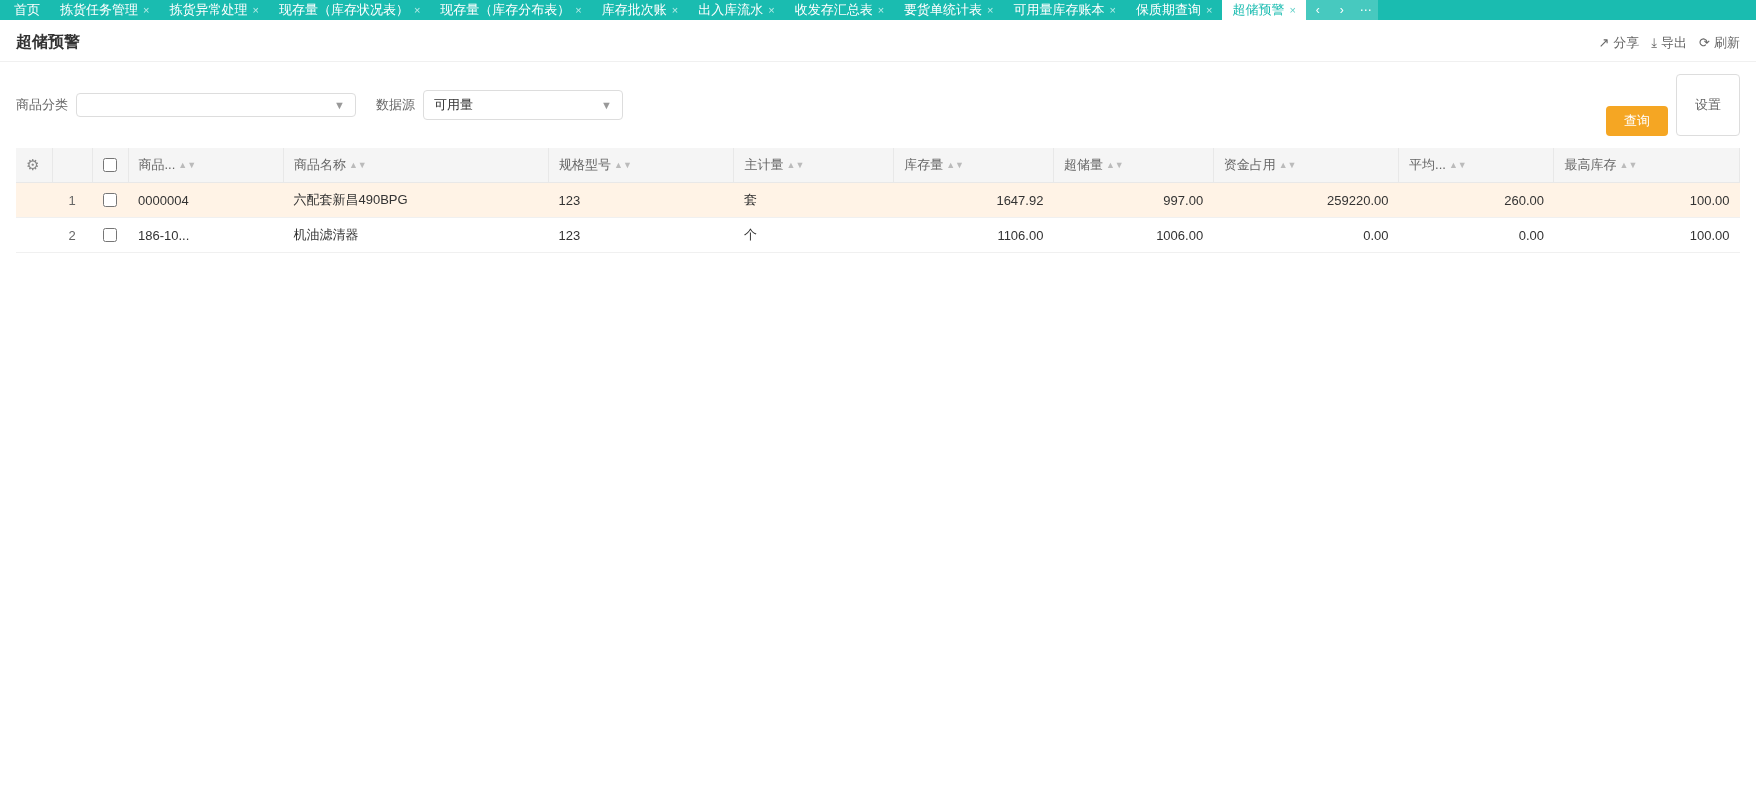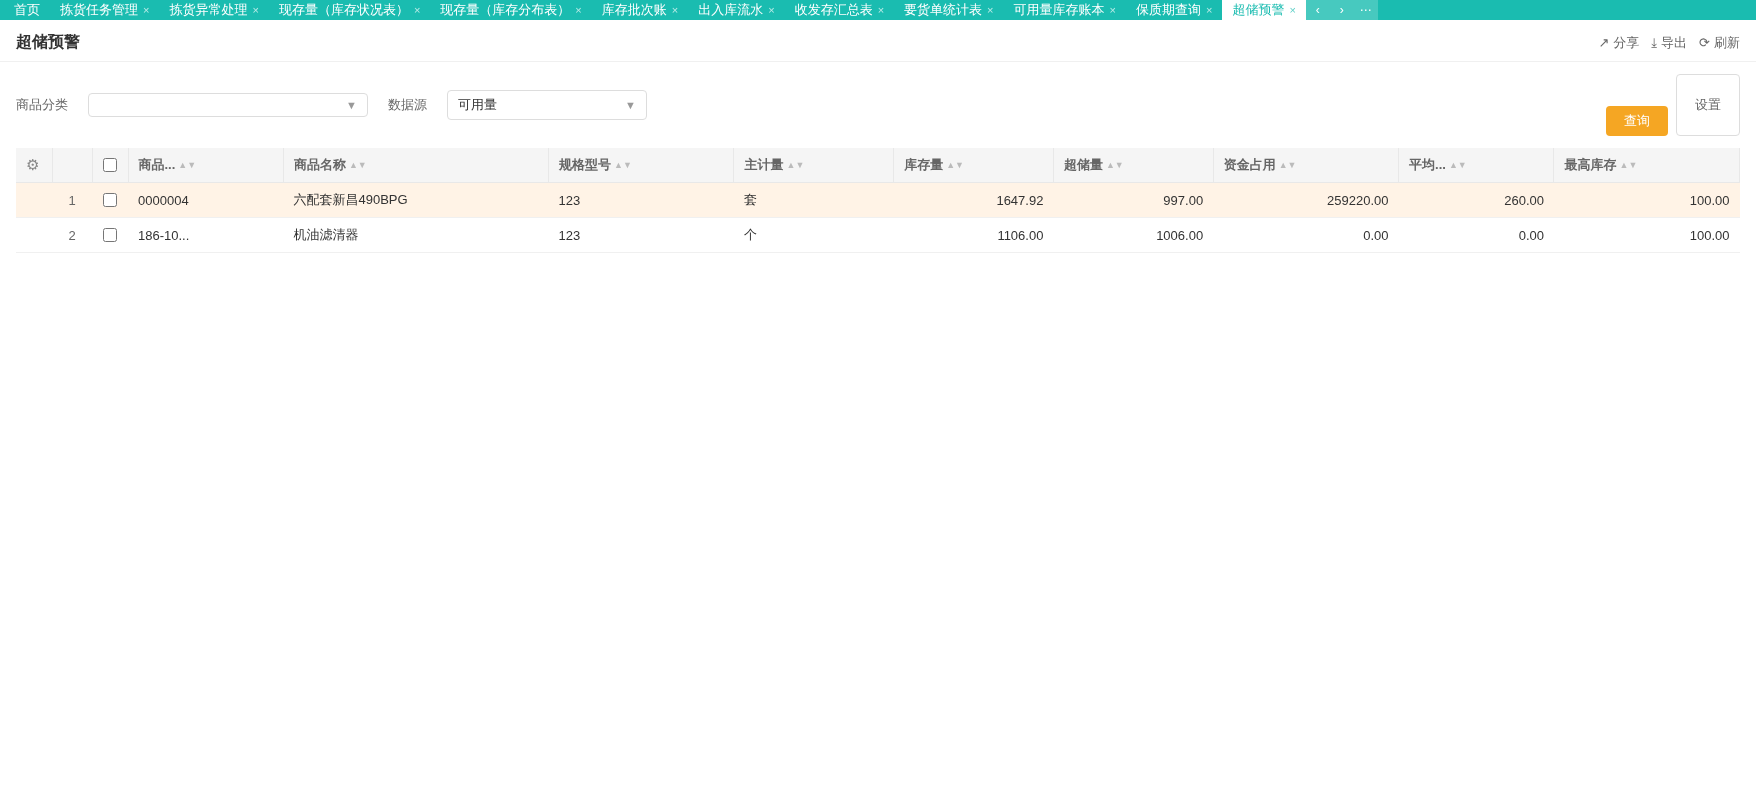--- a/index.html
+++ b/index.html
@@ -69,21 +69,21 @@
     
     .filter-bar {
       display: flex;
       align-items: center;
       padding: 12px 16px;
       gap: 20px;
     }
     .filter-item {
       display: flex;
       align-items: center;
-      gap: 20px;
+      gap: 8px;
     }
     .filter-label { color: #666; font-size: 13px; white-space: nowrap; }
     .filter-select {
       display: flex;
       align-items: center;
       justify-content: space-between;
       border: 1px solid #ddd;
       border-radius: 4px;
       padding: 5px 10px;
       min-width: 280px;
@@ -123,21 +123,21 @@
       padding: 8px 10px;
       text-align: left;
       font-weight: normal;
       color: #666;
       font-size: 13px;
       border-bottom: 1px solid #e8e8e8;
       border-right: 1px solid #e8e8e8;
       white-space: nowrap;
     }
     .data-table th .sort-arrows { display: inline-flex; flex-direction: column; margin-left: 3px; font-size: 9px; color: #bbb; line-height: 1; }
-    .data-table th .col-header { display: flex; align-items: center; font-weight: bold; }
+    .data-table th .col-header { display: flex; align-items: center; }
     .data-table td {
       padding: 8px 10px;
       border-bottom: 1px solid #f0f0f0;
       font-size: 13px;
       white-space: nowrap;
     }
     .data-table tbody tr.highlighted { background: #fff3e6; }
     .data-table .col-index { width: 40px; text-align: center; color: #666; }
     .data-table .col-checkbox { width: 36px; text-align: center; }
     .data-table .col-settings { width: 36px; text-align: center; }

